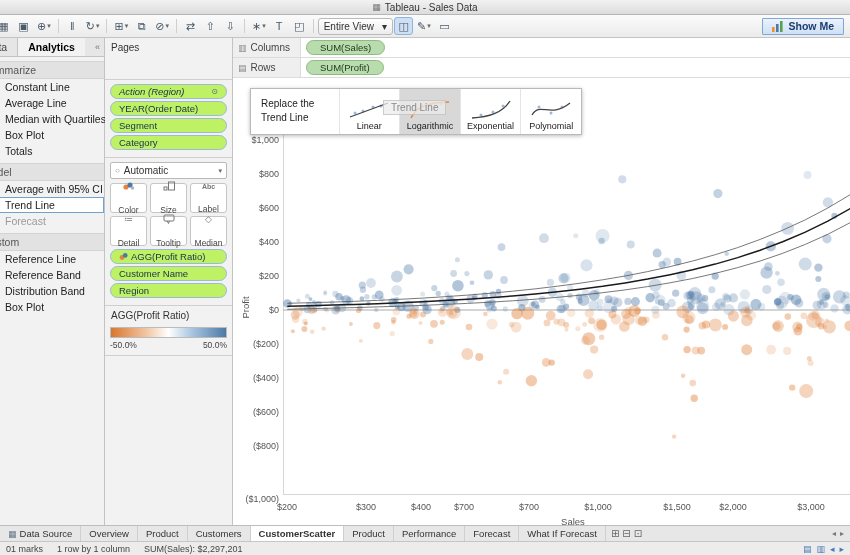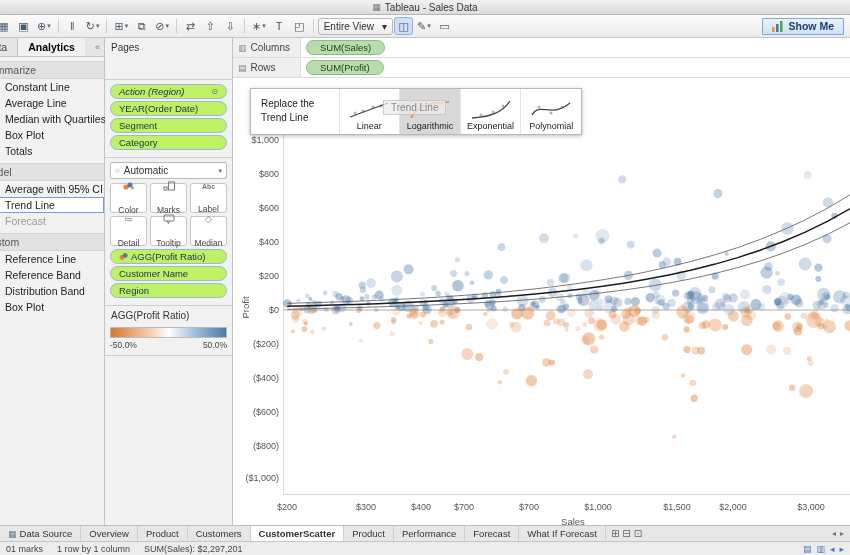--- a/index.html
+++ b/index.html
@@ -251,21 +251,21 @@
             </span>
             <span>Color</span>
           </div>
           <div class="mbtn">
             <span class="micon">
               <svg width="12" height="10">
                   <rect x="1" y="6" width="3" height="3" fill="none" stroke="#777"></rect>
                   <rect x="5.5" y="1" width="6" height="8" fill="none" stroke="#777"></rect>
                 </svg>
             </span>
-            <span>Marks</span>
+            <span>Size</span>
           </div>
           <div class="mbtn">
             <span class="micon" style="font-size:7px;font-weight:bold;">Abc</span>
             <span>Label</span>
           </div>
         </div>
         <div class="mbtn-row">
           <div class="mbtn">
             <span class="micon">≔</span>
             <span>Detail</span>
@@ -685,21 +685,21 @@
         <span class="ytick" style="top:57px">$1,000</span>
         <span class="ytick" style="top:91px">$800</span>
         <span class="ytick" style="top:125px">$600</span>
         <span class="ytick" style="top:159px">$400</span>
         <span class="ytick" style="top:193px">$200</span>
         <span class="ytick" style="top:227px">$0</span>
         <span class="ytick" style="top:261px">($200)</span>
         <span class="ytick" style="top:295px">($400)</span>
         <span class="ytick" style="top:329px">($600)</span>
         <span class="ytick" style="top:363px">($800)</span>
-        <span class="ytick" style="top:395px">($1,000)</span>
+        <span class="ytick" style="top:416px">($1,000)</span>
 
         <span class="xtick" style="left:32px">$200</span>
         <span class="xtick" style="left:111px">$300</span>
         <span class="xtick" style="left:166px">$400</span>
         <span class="xtick" style="left:209px">$700</span>
         <span class="xtick" style="left:274px">$700</span>
         <span class="xtick" style="left:343px">$1,000</span>
         <span class="xtick" style="left:422px">$1,500</span>
         <span class="xtick" style="left:478px">$2,000</span>
         <span class="xtick" style="left:556px">$3,000</span>

